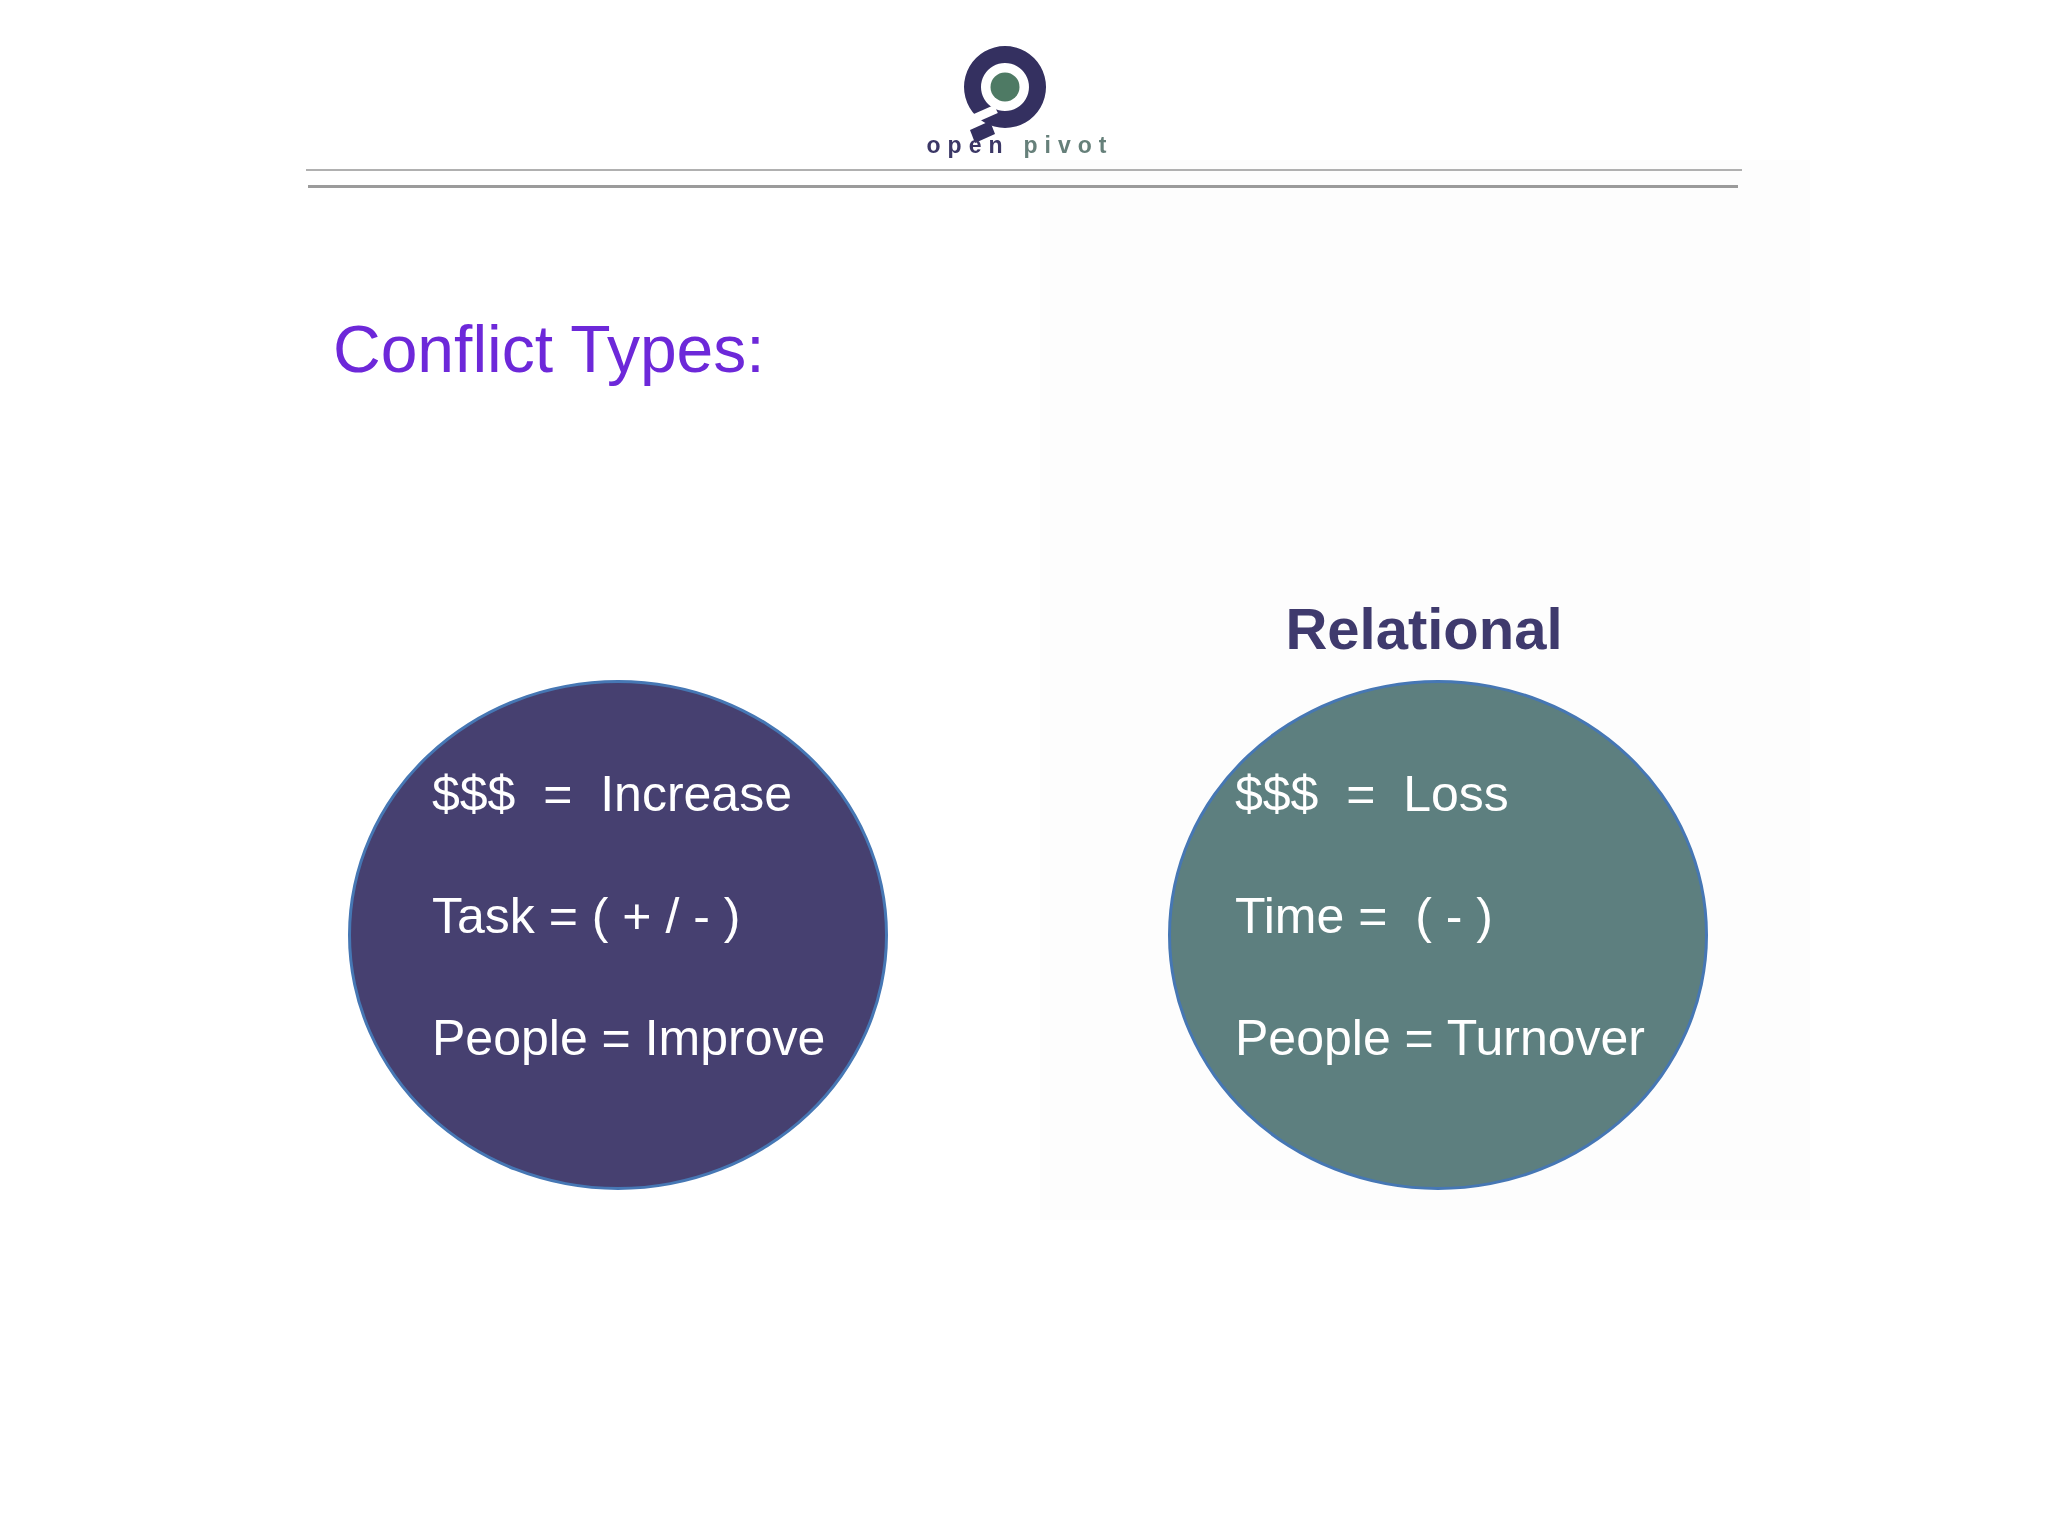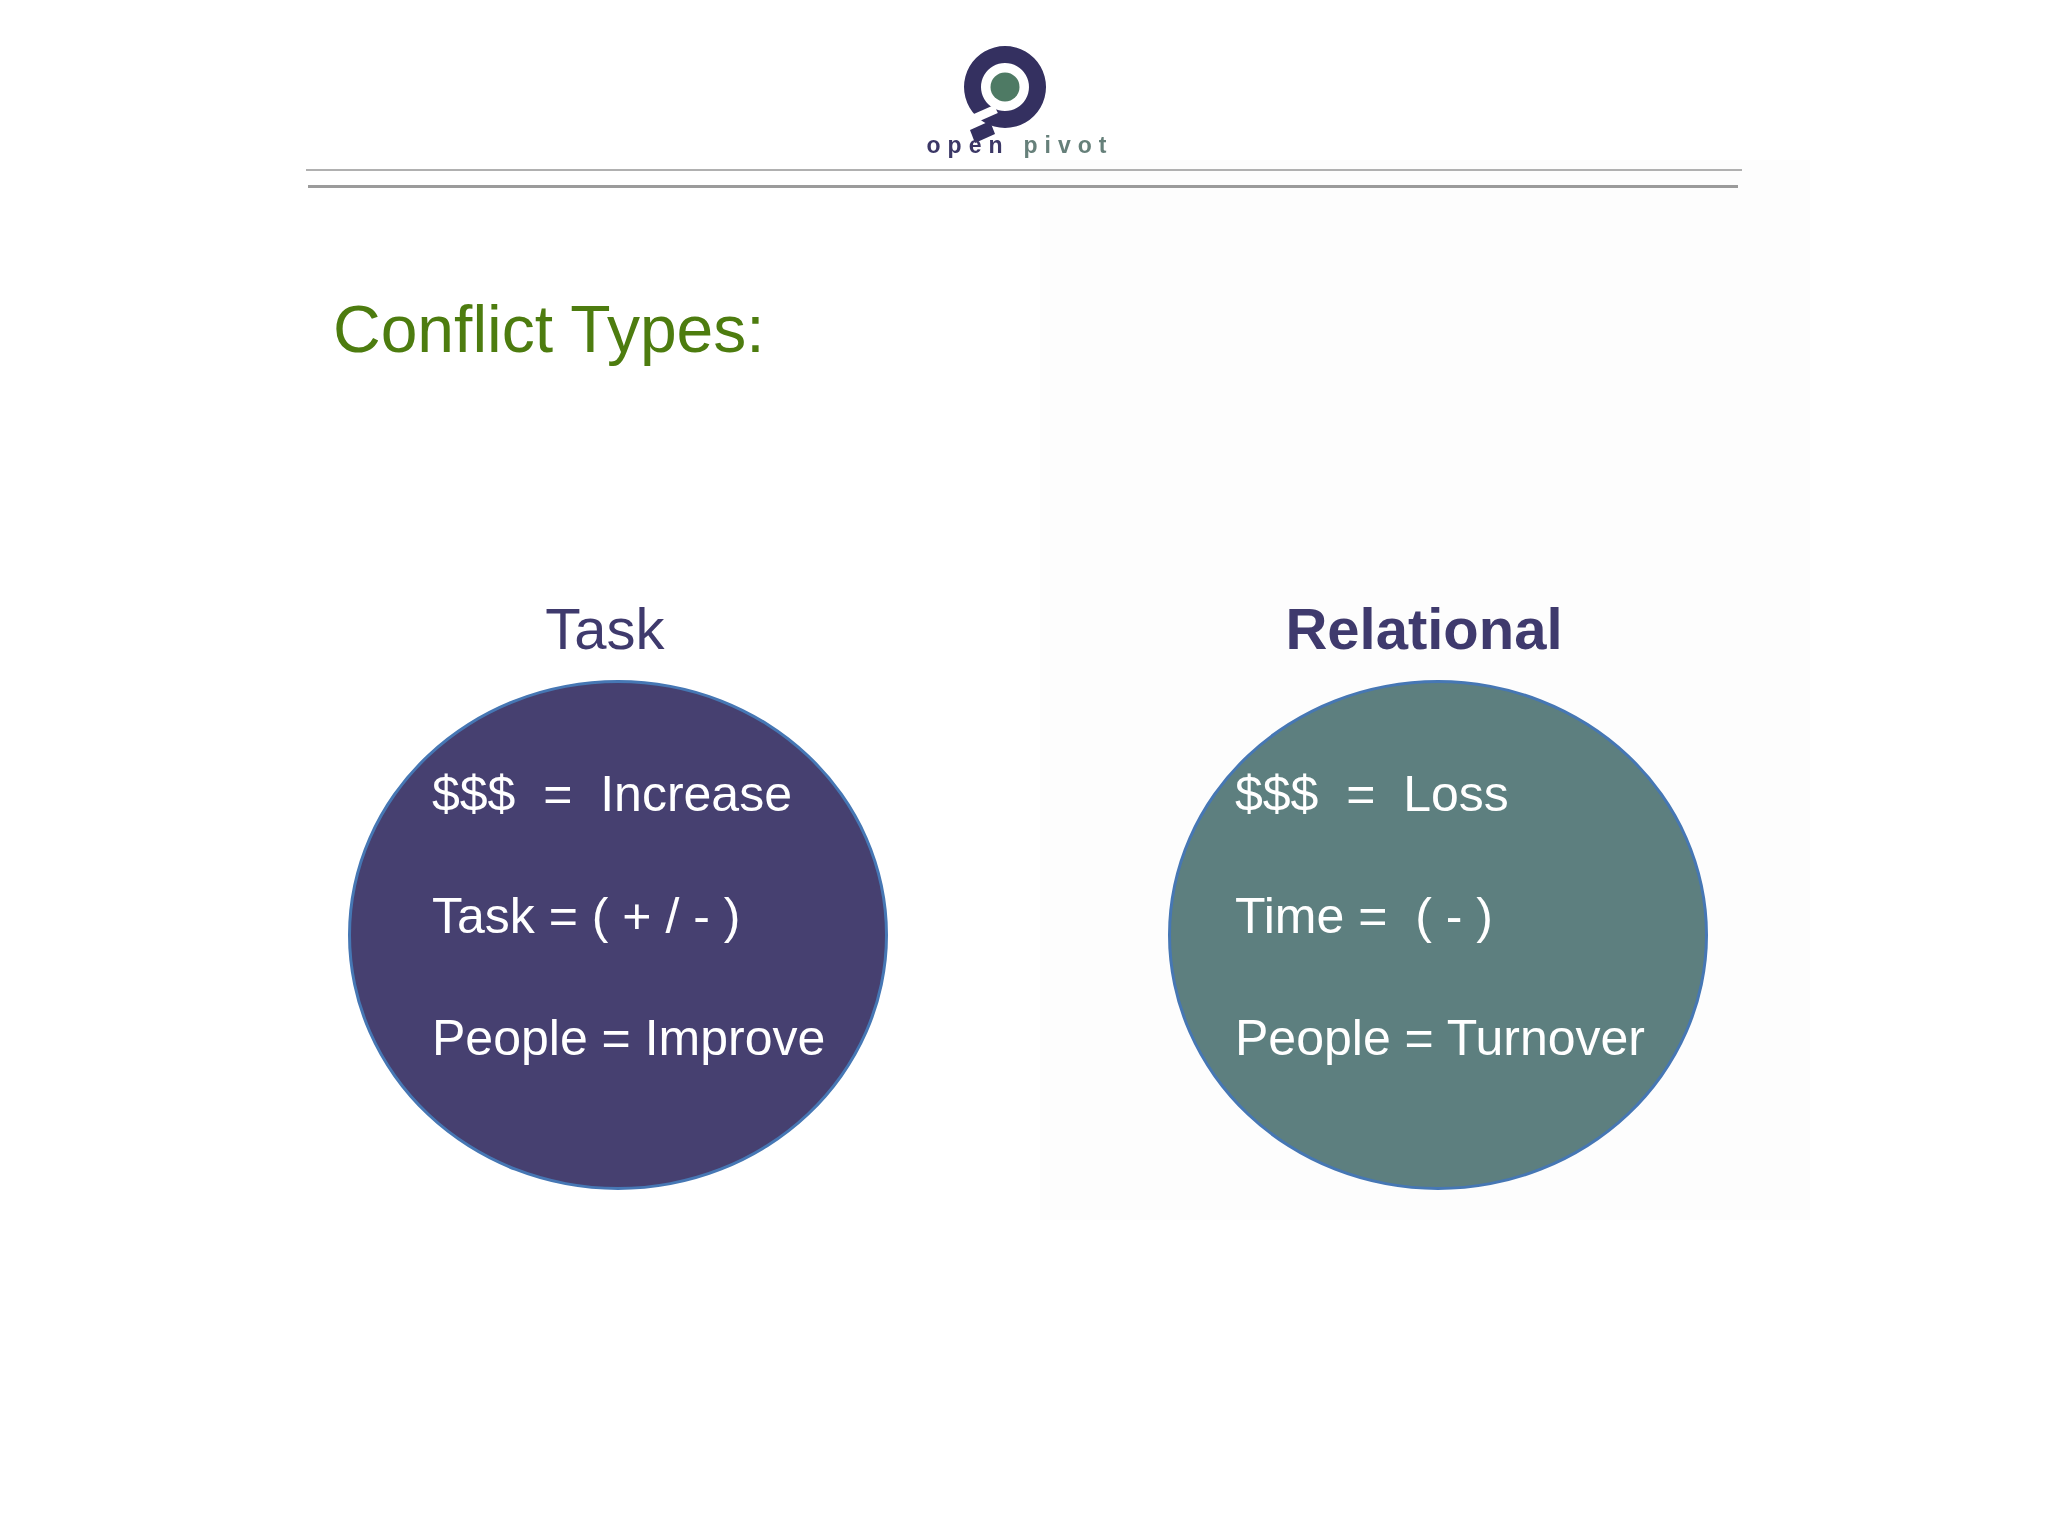--- a/index.html
+++ b/index.html
@@ -48,24 +48,24 @@
     background: #b0b0b0;
   }
   .rule-bottom {
     position: absolute;
     left: 308px; top: 185px;
     width: 1430px; height: 3px;
     background: #9b9b9b;
   }
   .slide-title {
     position: absolute;
-    left: 333px; top: 292px;
+    left: 333px; top: 312px;
     font-size: 66px;
     line-height: 74px;
-    color: #4d7c0f;
+    color: #6d28d9;
     white-space: pre;
   }
   .circle-label {
     position: absolute;
     top: 596px;
     width: 340px;
     font-size: 58px;
     line-height: 66px;
     color: #3F3A6D;
     text-align: center;
@@ -113,21 +113,20 @@
       <circle cx="45" cy="45" r="14.5" fill="#4E7A64"></circle>
     </svg>
     <div class="logo-text"><span class="logo-word-open">open</span><span class="logo-word-pivot">pivot</span></div>
   </div>
 
   <div class="rule-top"></div>
   <div class="rule-bottom"></div>
 
   <div class="slide-title">Conflict Types:</div>
 
-  <div class="circle-label label-task">Task</div>
   <div class="circle-label label-relational">Relational</div>
 
   <div class="ellipse ellipse-task"></div>
   <div class="ellipse ellipse-relational"></div>
 
   <div class="ellipse-line task-line-0 line-row-0">$$$  =  Increase</div>
   <div class="ellipse-line task-line-1 line-row-1">Task = ( + / - )</div>
   <div class="ellipse-line task-line-2 line-row-2">People = Improve</div>
 
   <div class="ellipse-line rel-line-0 line-row-0">$$$  =  Loss</div>

